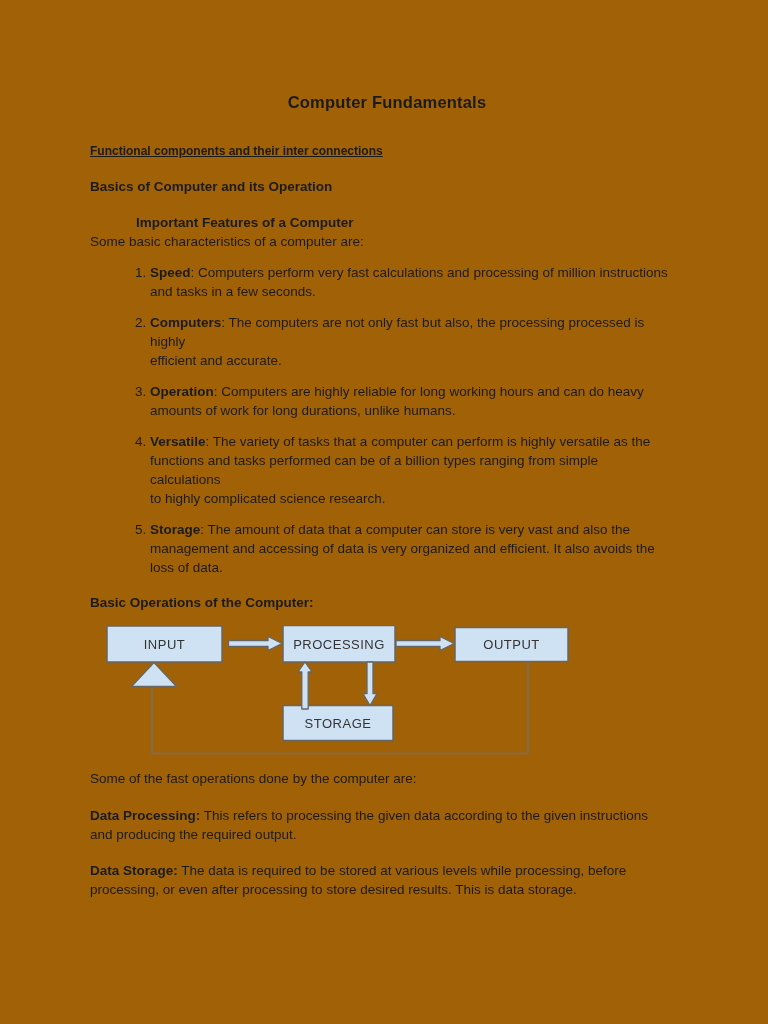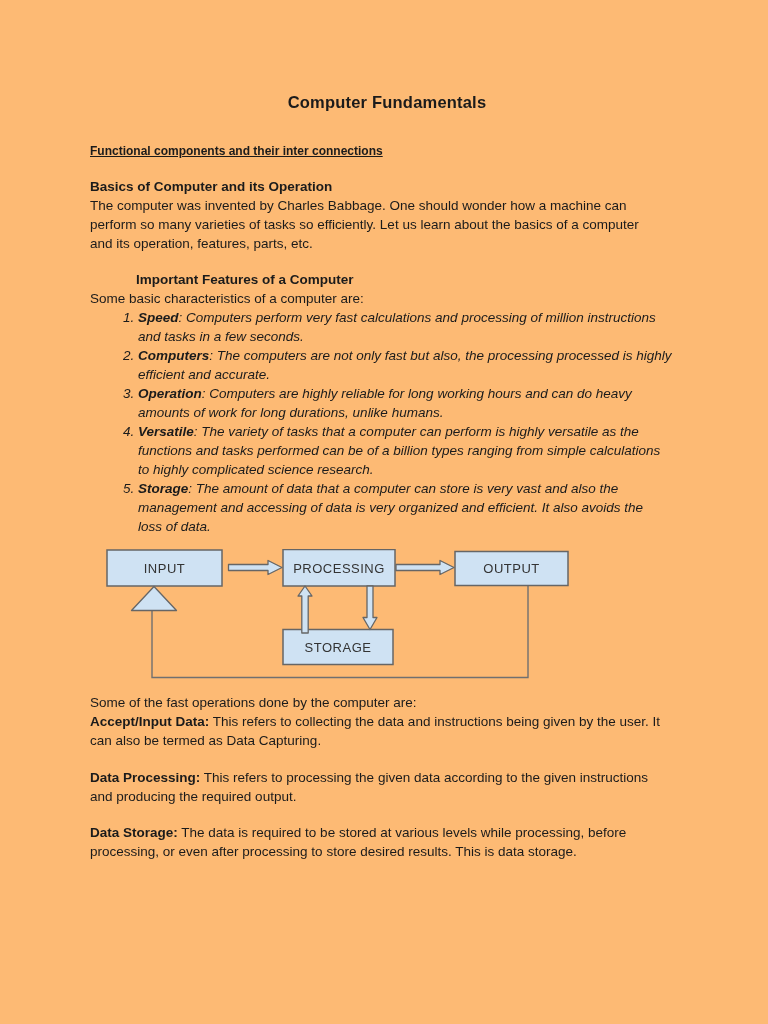--- a/index.html
+++ b/index.html
@@ -1,27 +1,27 @@
 <!DOCTYPE html>
 <html style="--box-fill: #cfe2f3; --box-border: #666666; --arrow-fill: #cfe2f3; --line: #707070; --diagram-text: #333333;"><head>
 <meta charset="utf-8">
 <style>
   html,body{margin:0;padding:0;background:#ffffff;}
-  .page{position:relative;width:768px;height:1024px;background:#fdba74;overflow:hidden;
+  .page{position:relative;width:768px;height:1024px;background:#a16207;overflow:hidden;
         font-family:"Liberation Sans",sans-serif;color:#1b1b1b;}
   .content{position:absolute;left:90px;top:0;width:594px;font-size:13.5px;line-height:19px;}
   .doc-title{margin:92px 0 0 0;font-size:16.5px;line-height:20px;font-weight:bold;text-align:center;letter-spacing:.2px;}
   .main-heading{margin:30px 0 0 0;font-size:12px;line-height:19px;font-weight:bold;text-decoration:underline;}
   .sub-heading{margin:16px 0 0 0;font-size:13.5px;line-height:19px;font-weight:bold;}
   .sub-heading.features{margin-top:17px;margin-left:46px;}
   .sub-heading.ops{margin-top:16px;}
   .para{margin:0;}
   .pre{white-space:pre-line;}
   .feature-list{margin:0;padding:0 0 0 48px;list-style:decimal outside;}
-  .feature-list li{margin:0;padding:0;font-style:italic;}
+  .feature-list li{margin:12px;padding:0;}
   .op-para{margin:0;}
   .op-para.gap17{margin-top:17px;}
   .op-para.gap18{margin-top:18px;}
   .intro2{margin-top:8px;}
   b{font-weight:bold;}
   .diagram{display:block;margin:13px 0 0 0;}
   .dg-box{fill:var(--box-fill,#cfe2f3);stroke:var(--box-border,#666666);stroke-width:1.5;}
   .dg-arrow{fill:var(--arrow-fill,#cfe2f3);stroke:var(--box-border,#666666);stroke-width:1.3;stroke-linejoin:round;}
   .dg-line{fill:none;stroke:var(--line,#707070);stroke-width:1.4;}
   .dg-label{fill:var(--diagram-text,#333333);font-family:"Liberation Sans",sans-serif;font-size:13px;
@@ -31,42 +31,40 @@
 <body>
 
 <div class="page">
   <div class="content">
 
     <h1 class="doc-title">Computer Fundamentals</h1>
 
     <h2 class="main-heading">Functional components and their inter connections</h2>
 
     <h3 class="sub-heading">Basics of Computer and its Operation</h3>
-    <div class="para pre">The computer was invented by Charles Babbage. One should wonder how a machine can
-perform so many varieties of tasks so efficiently. Let us learn about the basics of a computer
-and its operation, features, parts, etc.</div>
 
     <h3 class="sub-heading features">Important Features of a Computer</h3>
     <div class="para">Some basic characteristics of a computer are:</div>
 
     <ol class="feature-list">
       <li><b>Speed</b><span class="pre">: Computers perform very fast calculations and processing of million instructions
 and tasks in a few seconds.</span></li>
       <li><b>Computers</b><span class="pre">: The computers are not only fast but also, the processing processed is highly
 efficient and accurate.</span></li>
       <li><b>Operation</b><span class="pre">: Computers are highly reliable for long working hours and can do heavy
 amounts of work for long durations, unlike humans.</span></li>
       <li><b>Versatile</b><span class="pre">: The variety of tasks that a computer can perform is highly versatile as the
 functions and tasks performed can be of a billion types ranging from simple calculations
 to highly complicated science research.</span></li>
       <li><b>Storage</b><span class="pre">: The amount of data that a computer can store is very vast and also the
 management and accessing of data is very organized and efficient. It also avoids the
 loss of data.</span></li>
     </ol>
 
+    <h3 class="sub-heading ops">Basic Operations of the Computer:</h3>
 
     <svg class="diagram" width="592" height="136" viewBox="0 0 592 136" xmlns="http://www.w3.org/2000/svg">
 
       <path class="dg-line" d="M438 36.5 V128.5 H62 V61.5"></path>
 
       <rect class="dg-box" x="17" y="1" width="115" height="36"></rect>
       <rect class="dg-box" x="193" y="0.5" width="112" height="36.5"></rect>
       <rect class="dg-box" x="365" y="2.5" width="113" height="34"></rect>
       <rect class="dg-box" x="193" y="80.5" width="110" height="35"></rect>
 
@@ -79,22 +77,20 @@
       <path class="dg-arrow" d="M64 37.5 L86.5 61.5 H41.5 Z"></path>
 
       <text class="dg-label" x="74.5" y="24">INPUT</text>
       <text class="dg-label" x="249" y="23.5">PROCESSING</text>
       <text class="dg-label" x="421.5" y="24">OUTPUT</text>
       <text class="dg-label" x="248" y="103">STORAGE</text>
     </svg>
 
     <div class="para intro2">Some of the fast operations done by the computer are:</div>
 
-    <div class="op-para"><b>Accept/Input Data:</b><span class="pre"> This refers to collecting the data and instructions being given by the user. It
-can also be termed as Data Capturing.</span></div>
 
     <div class="op-para gap18"><b>Data Processing:</b><span class="pre"> This refers to processing the given data according to the given instructions
 and producing the required output.</span></div>
 
     <div class="op-para gap17"><b>Data Storage:</b><span class="pre"> The data is required to be stored at various levels while processing, before
 processing, or even after processing to store desired results. This is data storage.</span></div>
 
   </div>
 </div>
 

